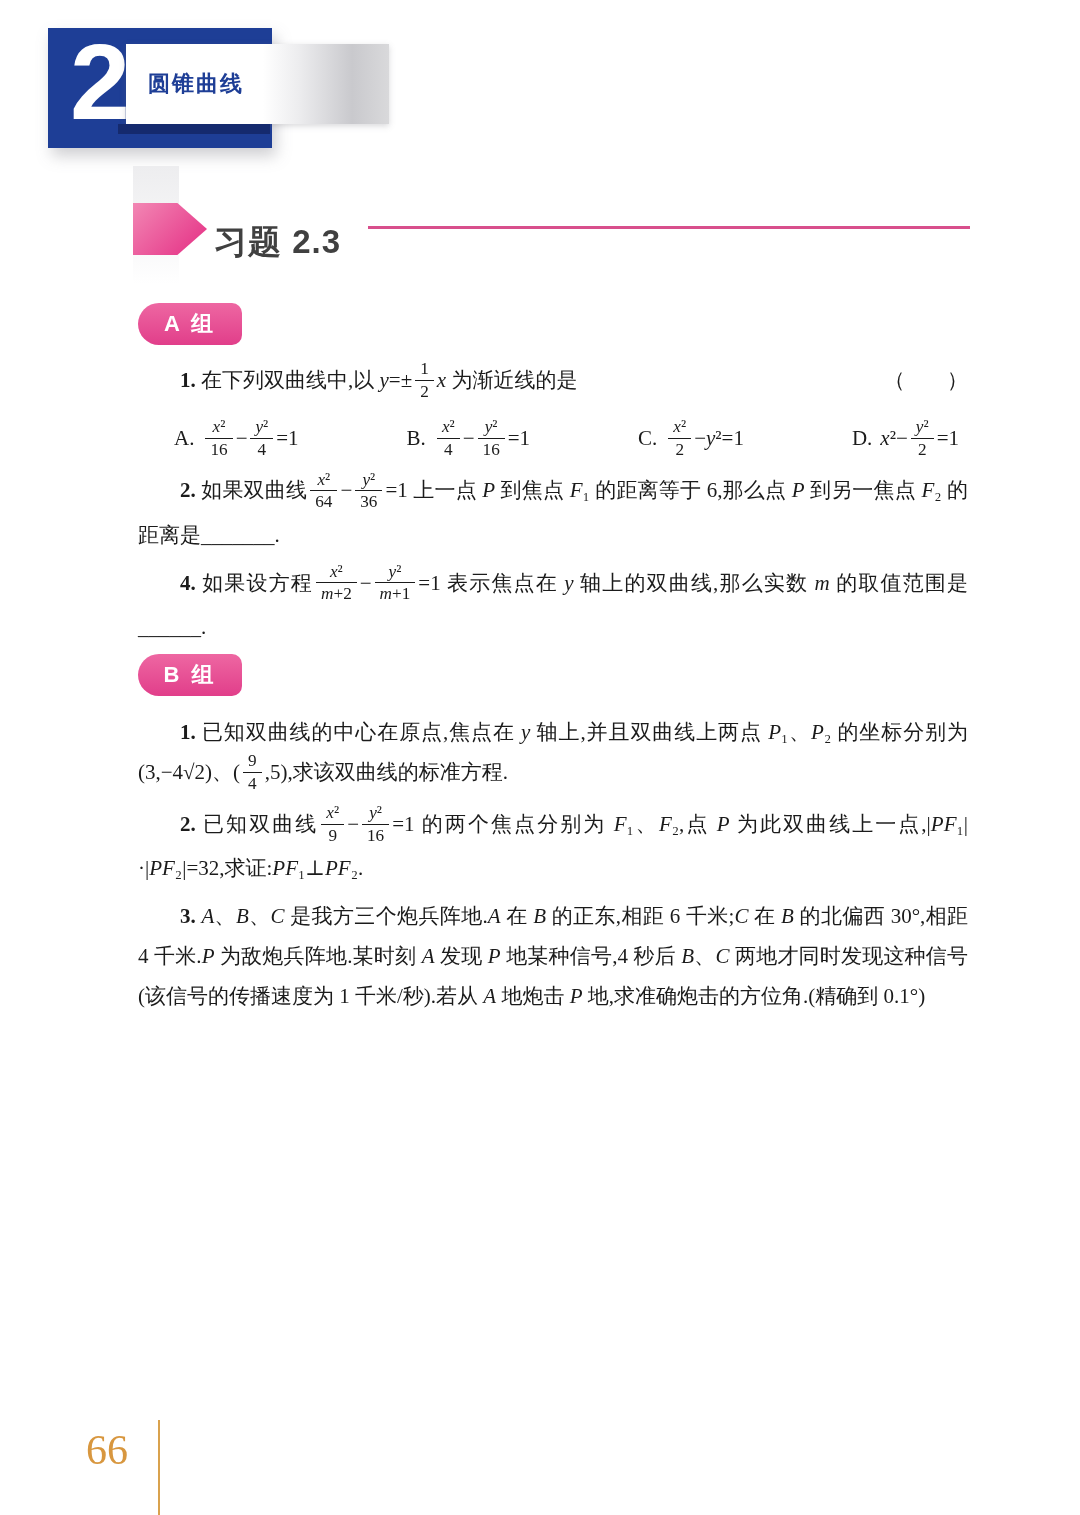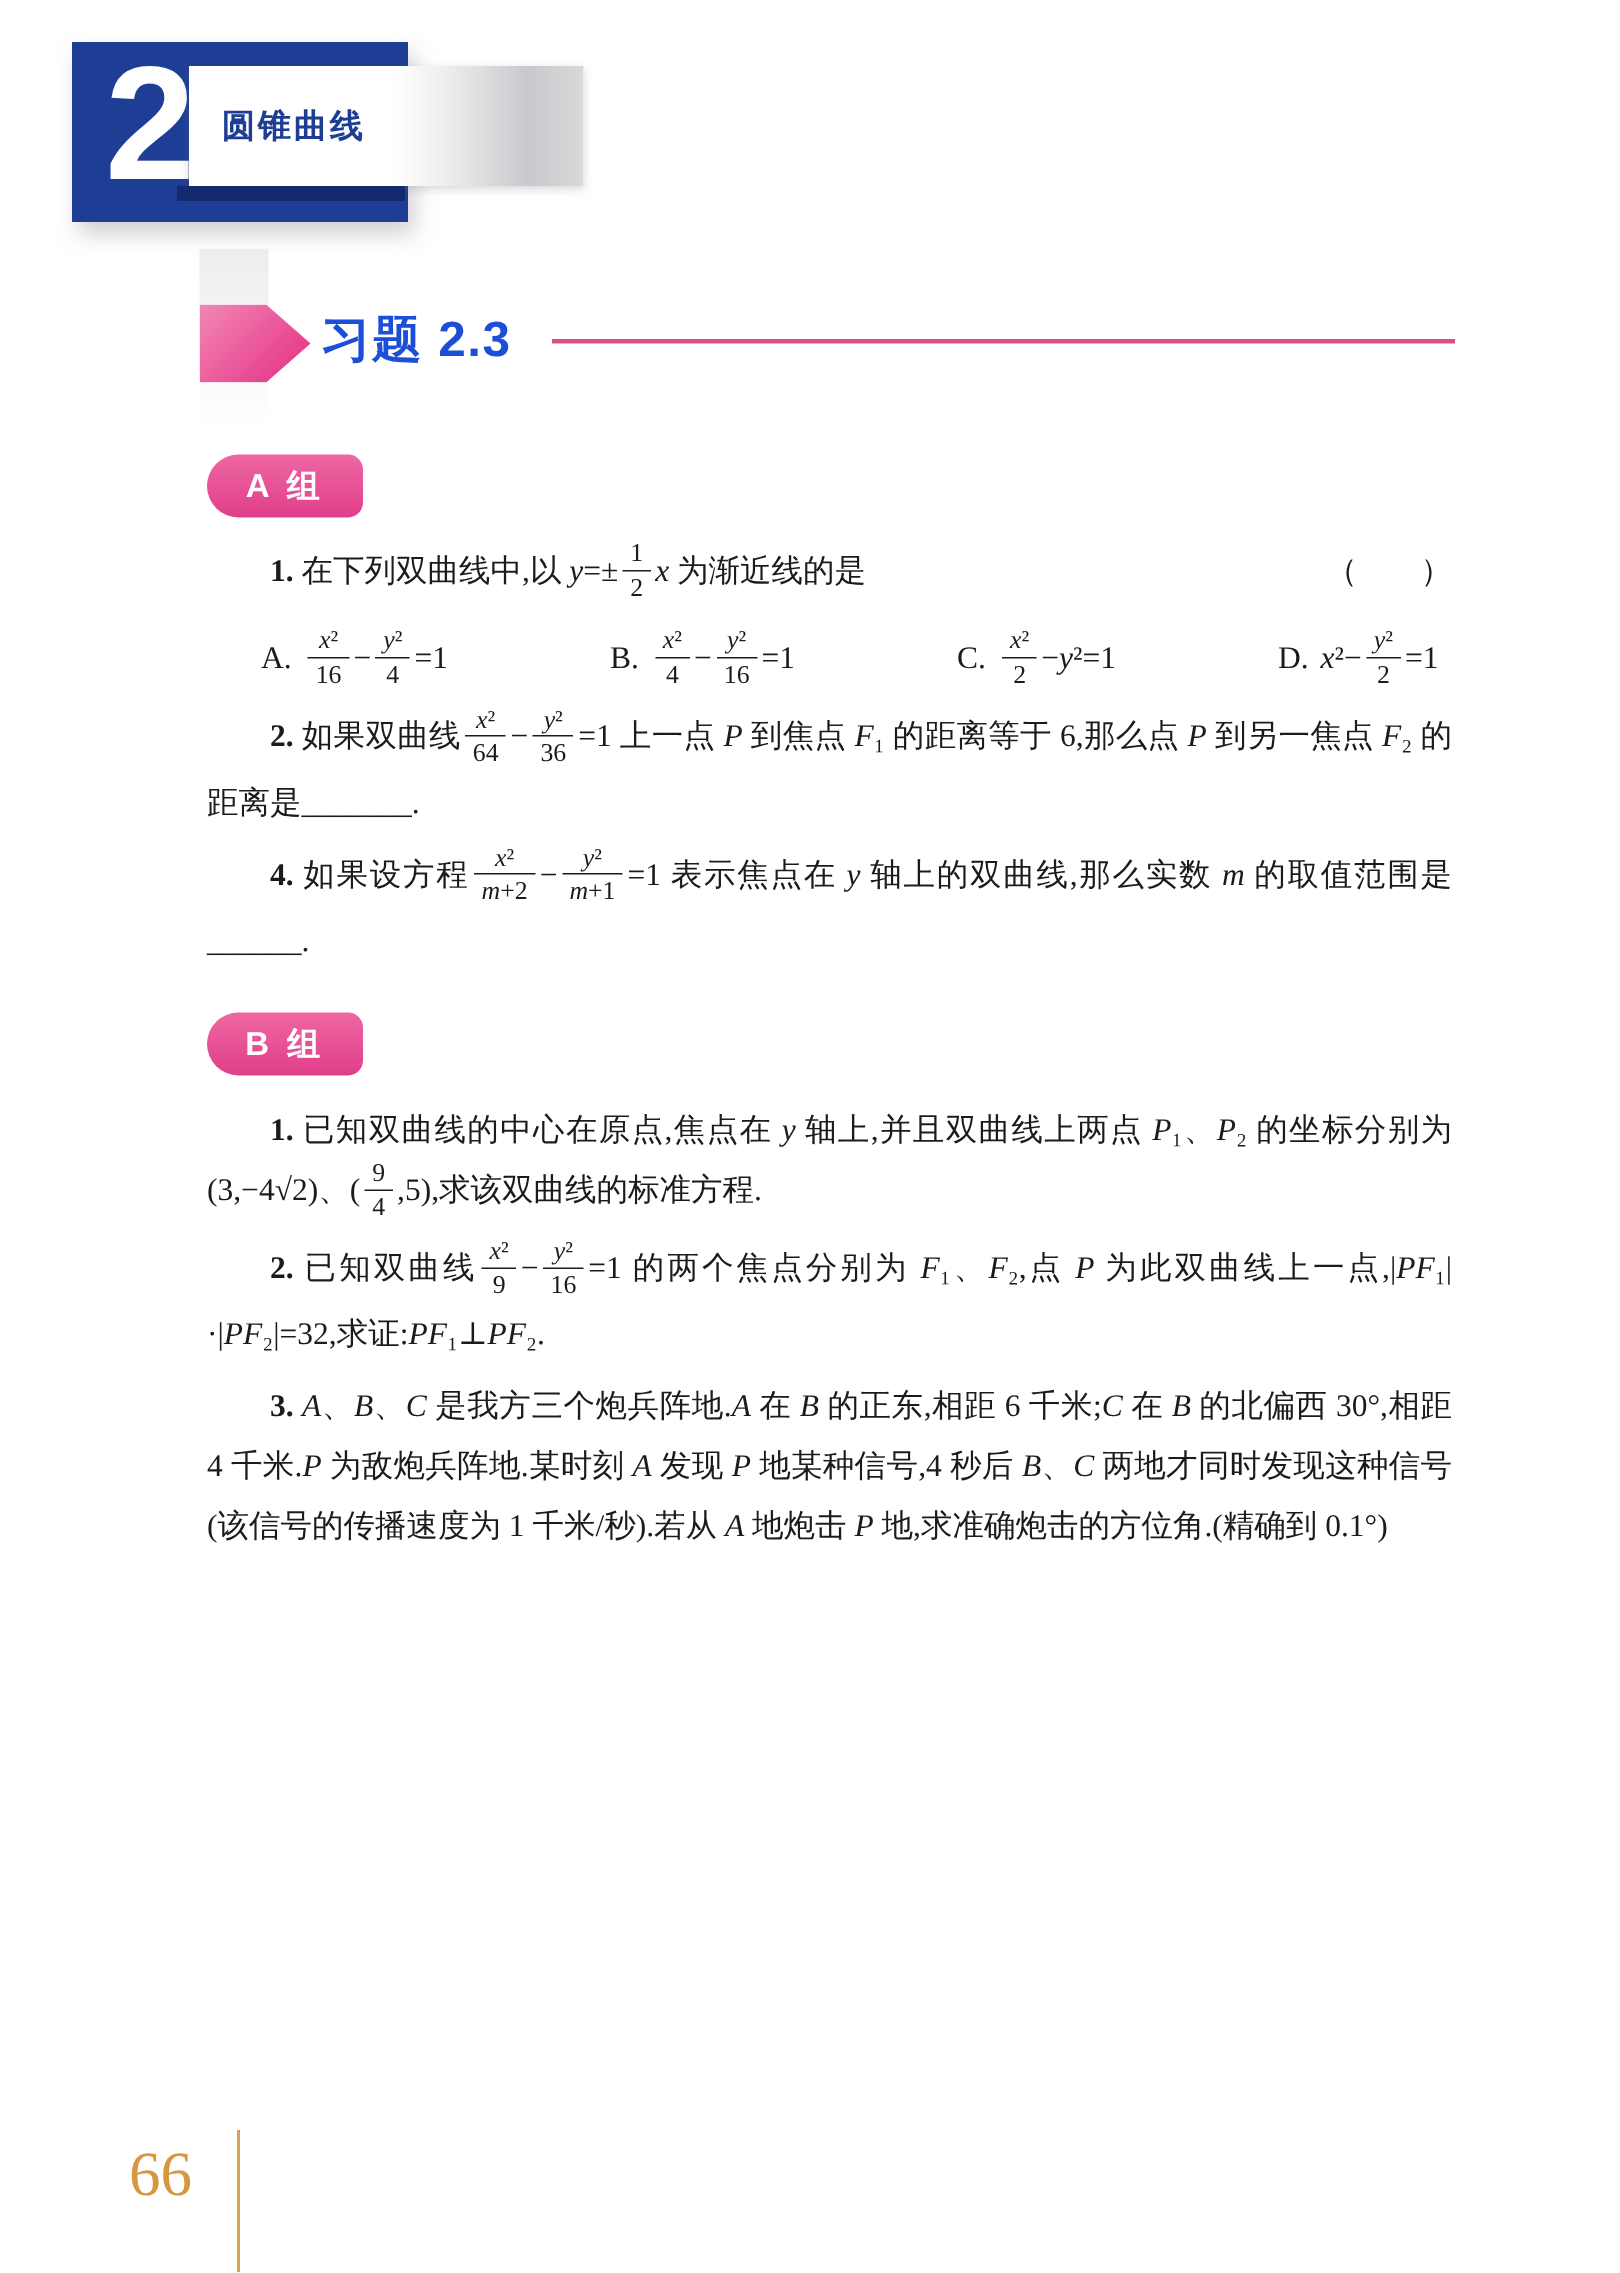--- a/index.html
+++ b/index.html
@@ -25,36 +25,36 @@
     font-family:"Liberation Sans","DejaVu Sans",sans-serif;
     font-weight:bold;font-size:22px;color:#1e3e96;letter-spacing:2px;}
   .banner-underbar{position:absolute;left:70px;top:96px;width:152px;height:10px;background:#152a6e;}
 
   
   .sec-band{position:absolute;left:133px;top:166px;width:46px;height:118px;
     background:linear-gradient(180deg,#ededef 0%,#f7f7f8 60%,#ffffff 100%);}
   .sec-arrow{position:absolute;left:133px;top:203px;width:74px;height:52px;
     background:linear-gradient(135deg,#f287b4 0%,#e73f8d 80%);
     clip-path:polygon(0 0,60% 0,100% 50%,60% 100%,0 100%);}
-  .sec-title{position:absolute;left:214px;top:204px;
+  .sec-title{position:absolute;left:214px;top:220px;
     font-family:"Liberation Sans","DejaVu Sans",sans-serif;
-    font-weight:bold;font-size:33px;color:#1d4ed8;letter-spacing:1px;}
+    font-weight:bold;font-size:33px;color:#404040;letter-spacing:1px;}
   .sec-line{position:absolute;left:368px;top:226px;width:602px;height:3px;background:#d84f8c;}
 
   
   .content{position:absolute;left:138px;top:303px;width:830px;
     font-size:21px;line-height:40px;}
 
   .badge{width:104px;height:42px;border-radius:21px 10px 10px 21px;
     background:linear-gradient(180deg,#ee67a2 0%,#e13e8a 100%);
     display:flex;align-items:center;justify-content:center;
     font-family:"Liberation Sans","DejaVu Sans",sans-serif;
     font-weight:bold;font-size:22px;color:#ffffff;letter-spacing:3px;}
   .badge-a{margin-bottom:15px;}
-  .badge-b{margin-top:28px;margin-bottom:16px;text-align:right;}
+  .badge-b{margin-top:7px;margin-bottom:16px;text-align:right;}
 
   .prob{margin:8px 0 0 0;text-indent:2em;text-align:justify;}
   .prob b{font-weight:bold;}
   .prob i, .opt i, .frac i{font-style:italic;font-family:"Liberation Serif","DejaVu Serif",serif;}
 
   .bracket{float:right;text-indent:0;}
 
   .frac{display:inline-block;vertical-align:middle;text-align:center;
     font-size:0.82em;line-height:1.25;margin:0 3px;position:relative;top:-2px;text-indent:0;}
   .frac .fn{display:block;padding:0 5px;}

